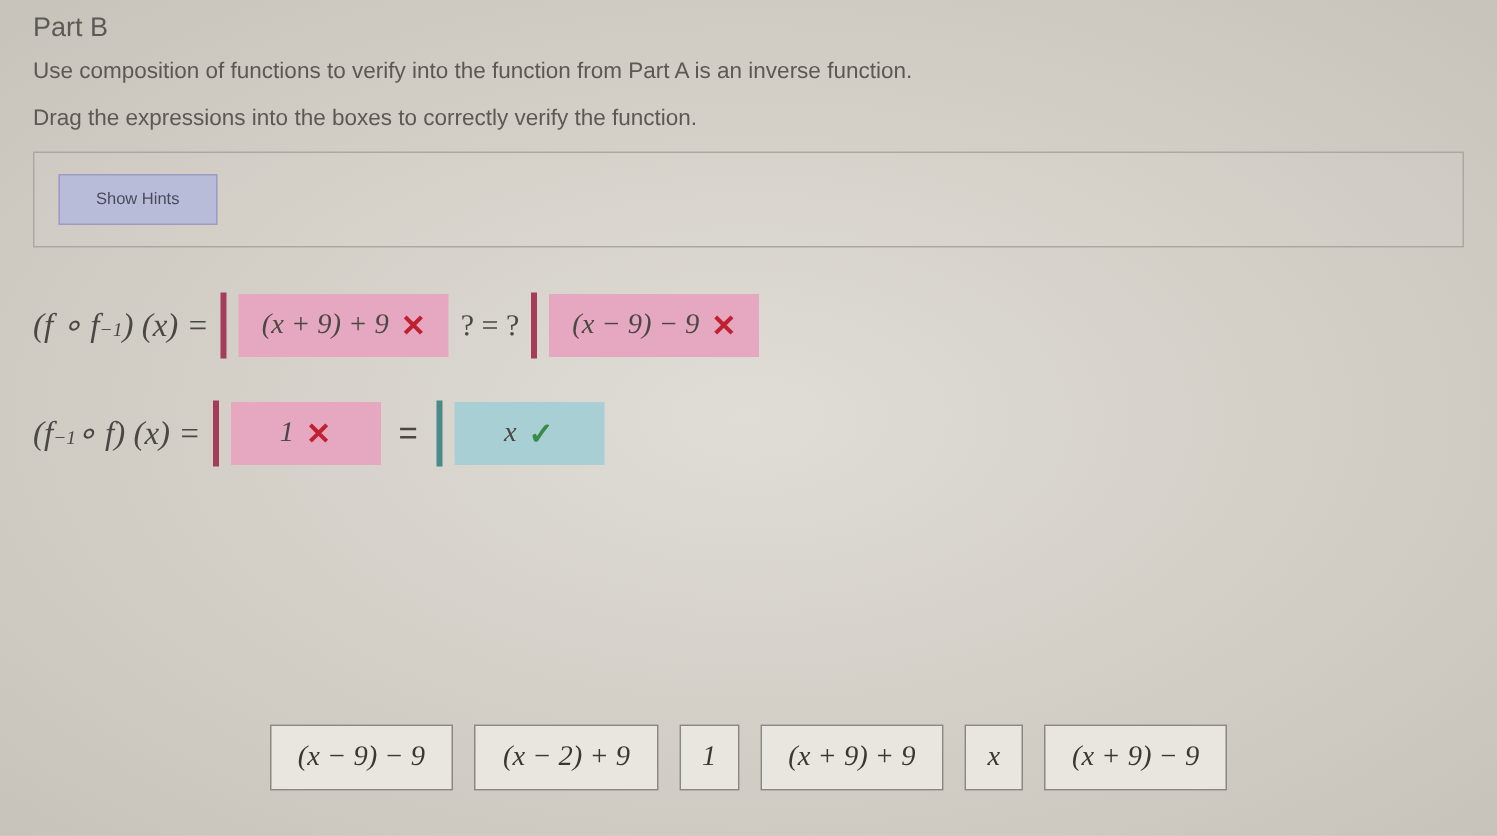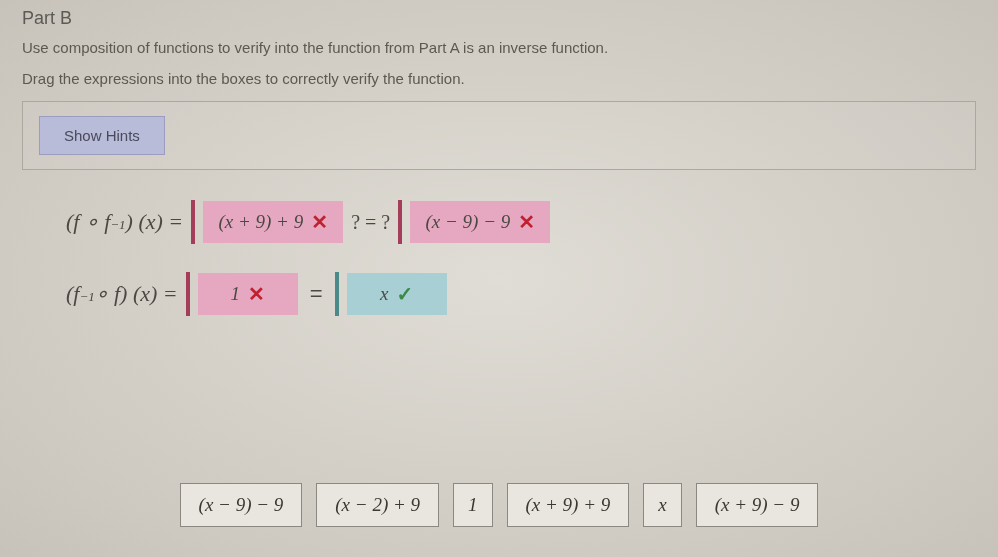--- a/index.html
+++ b/index.html
@@ -30,32 +30,31 @@
       border: 1px solid #ada89f;
       background: rgba(255,255,255,0.05);
       padding: 14px 16px;
       margin-bottom: 30px;
     }
     .show-hints-btn {
       background: #b8bcd8;
       border: 1px solid #9a9dc0;
       color: #4a4a5c;
       padding: 10px 24px;
-      font-size: 15px;
+      font-size: 11px;
       cursor: pointer;
       font-family: inherit;
     }
     .eq-row {
       display: flex;
       align-items: center;
       gap: 8px;
       margin-bottom: 28px;
       font-size: 20px;
       color: #4a4843;
-      margin-left: 44px;
     }
     .lhs {
       font-style: italic;
       font-family: "Times New Roman", serif;
       font-size: 22px;
       display: inline-flex;
       align-items: baseline;
     }
     .lhs sup { font-size: 13px; vertical-align: super; line-height: 0; }
     .pipe {

